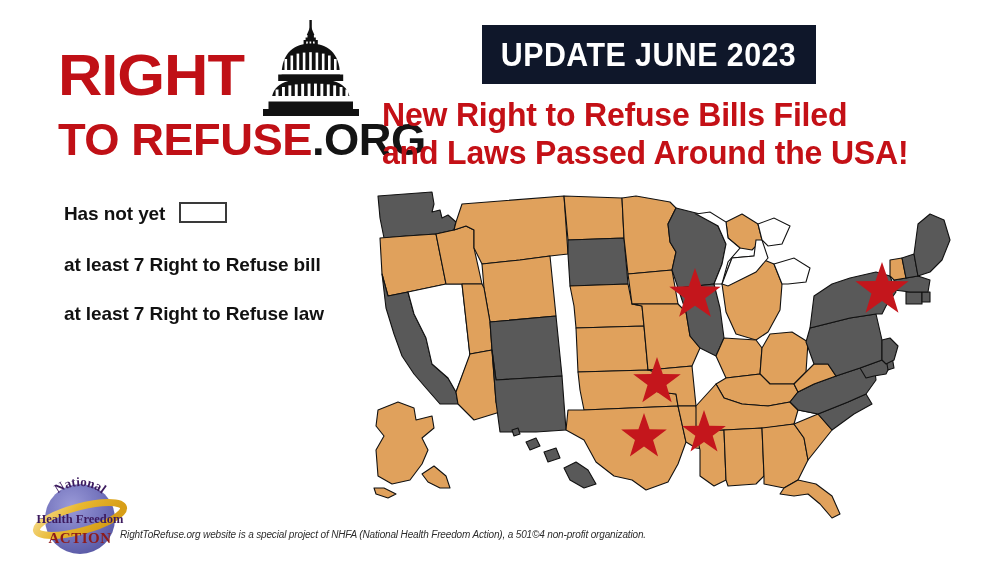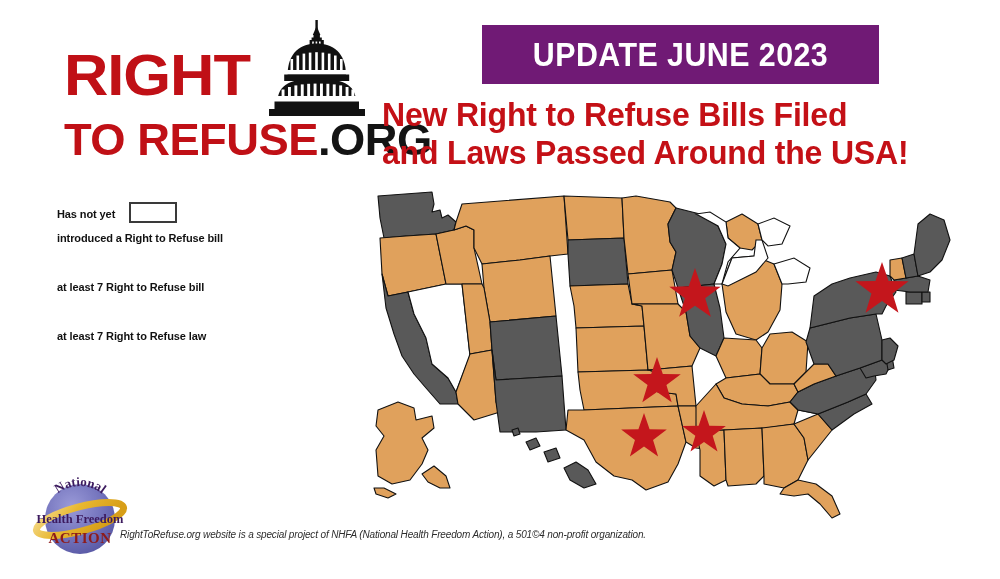--- a/index.html
+++ b/index.html
@@ -14,21 +14,21 @@
     position: relative;
     width: 1000px;
     height: 579px;
     background: #ffffff;
     overflow: hidden;
   }
 
   
   #logo-block {
     position: absolute;
-    left: 64px;
+    left: 58px;
     top: 18px;
     width: 300px;
     height: 155px;
     text-align: center;
   }
   #logo-right-word {
     position: absolute;
     left: 0px;
     top: 28px;
     font-size: 58px;
@@ -61,23 +61,23 @@
     top: 0px;
     width: 108px;
     height: 108px;
   }
 
   
   #update-banner {
     position: absolute;
     left: 482px;
     top: 25px;
-    width: 397px;
+    width: 334px;
     height: 59px;
-    background: #701a75;
+    background: #0f172a;
     display: flex;
     align-items: center;
     justify-content: center;
   }
   #update-banner-label {
     color: #ffffff;
     font-size: 33px;
     font-weight: 700;
     letter-spacing: 0.5px;
     transform: scaleX(0.92);
@@ -100,27 +100,28 @@
   
   #legend {
     position: absolute;
     left: 57px;
     top: 203px;
     width: 320px;
   }
   .legend-entry { position: relative; margin-bottom: 27px; }
   .legend-line1 { position: relative; height: 24px; }
   .legend-text {
-    font-size: 11px;
+    font-size: 19px;
     font-weight: 700;
     color: #111111;
     line-height: 22px;
     letter-spacing: -0.1px;
     font-family: "Liberation Sans", sans-serif;
     white-space: nowrap;
+    margin-left: 7px;
   }
   .legend-line1 .legend-text { display: inline-block; vertical-align: middle; }
   .swatch {
     display: inline-block;
     vertical-align: middle;
     width: 48px;
     height: 21px;
     margin-left: 9px;
     position: relative;
     top: -2px;
@@ -230,21 +231,20 @@
     <div>and Laws Passed Around the USA!</div>
   </div>
 
   <div id="legend">
 
     <div class="legend-entry">
       <div class="legend-line1">
         <span class="legend-text">Has not yet</span>
         <span class="swatch swatch-white"></span>
       </div>
-      <div class="legend-text">introduced a Right to Refuse bill</div>
     </div>
 
     <div class="legend-entry">
       <div class="legend-text">at least 7 Right to Refuse bill</div>
     </div>
 
     <div class="legend-entry">
       <div class="legend-text">at least 7 Right to Refuse law</div>
     </div>
 

